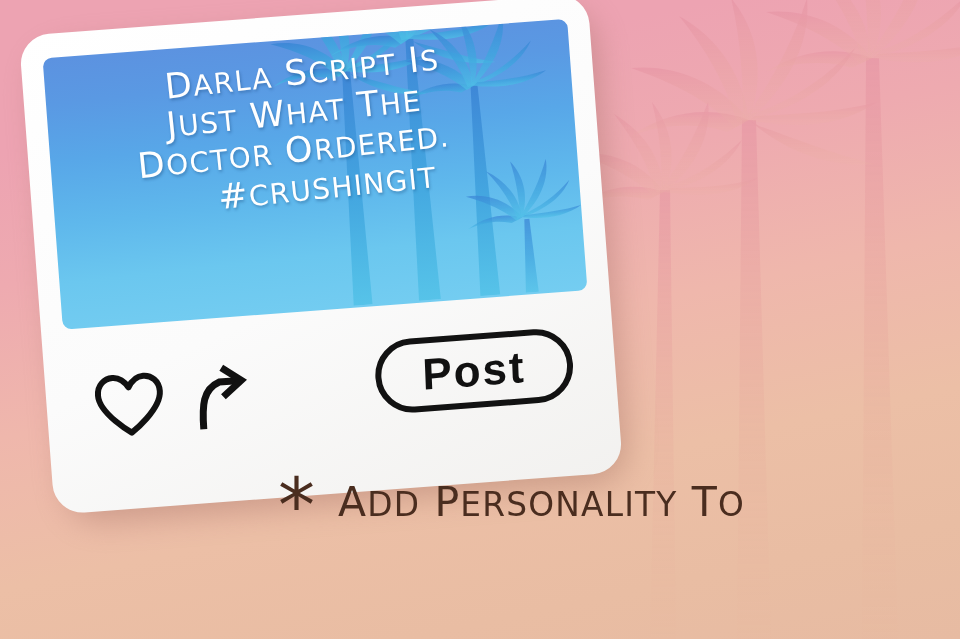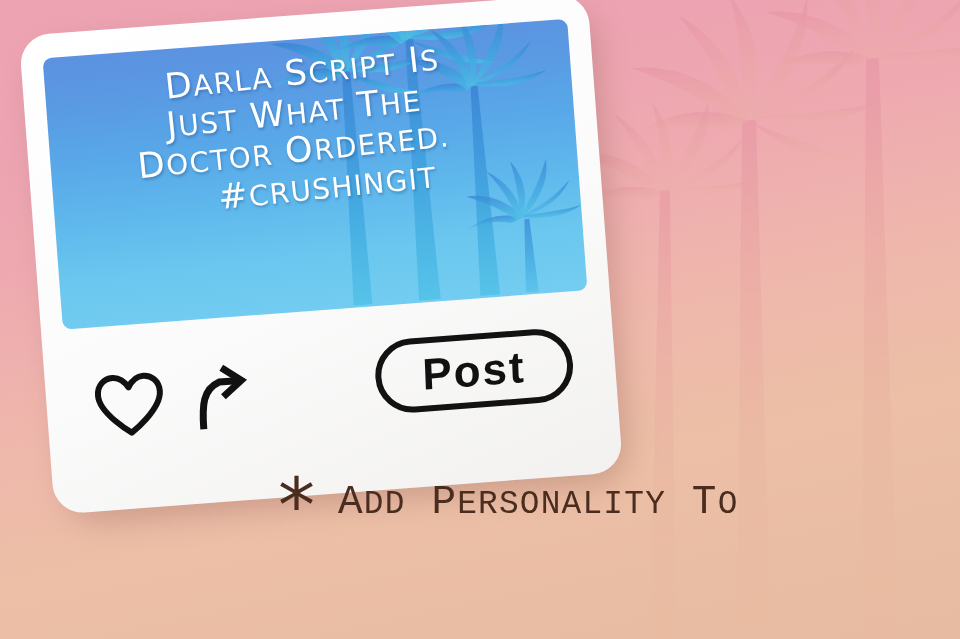--- a/index.html
+++ b/index.html
@@ -129,21 +129,21 @@
     position:absolute;
     left:276px; top:482px;
     width:660px;
     color:#4a2d1f;
     font-family:"DejaVu Sans", sans-serif;
     font-size:41px;
     line-height:1.02;
     letter-spacing:1.2px;
     font-weight:400;
   }
-  .headline .hl-line { display:block; white-space:nowrap;font-family:Liberation Mono, monospace; }
+  .headline .hl-line { display:block; white-space:nowrap; }
   .headline .hl-line.l1 { padding-left:62px; }
   .headline .hl-line.l2 { padding-left:16px; margin-top:6px; }
   .asterisk {
     position:absolute;
     left:2px; top:-14px;
     font-size:74px;
     line-height:1;
     color:#4a2d1f;
     font-family:"DejaVu Sans", sans-serif;
   }

